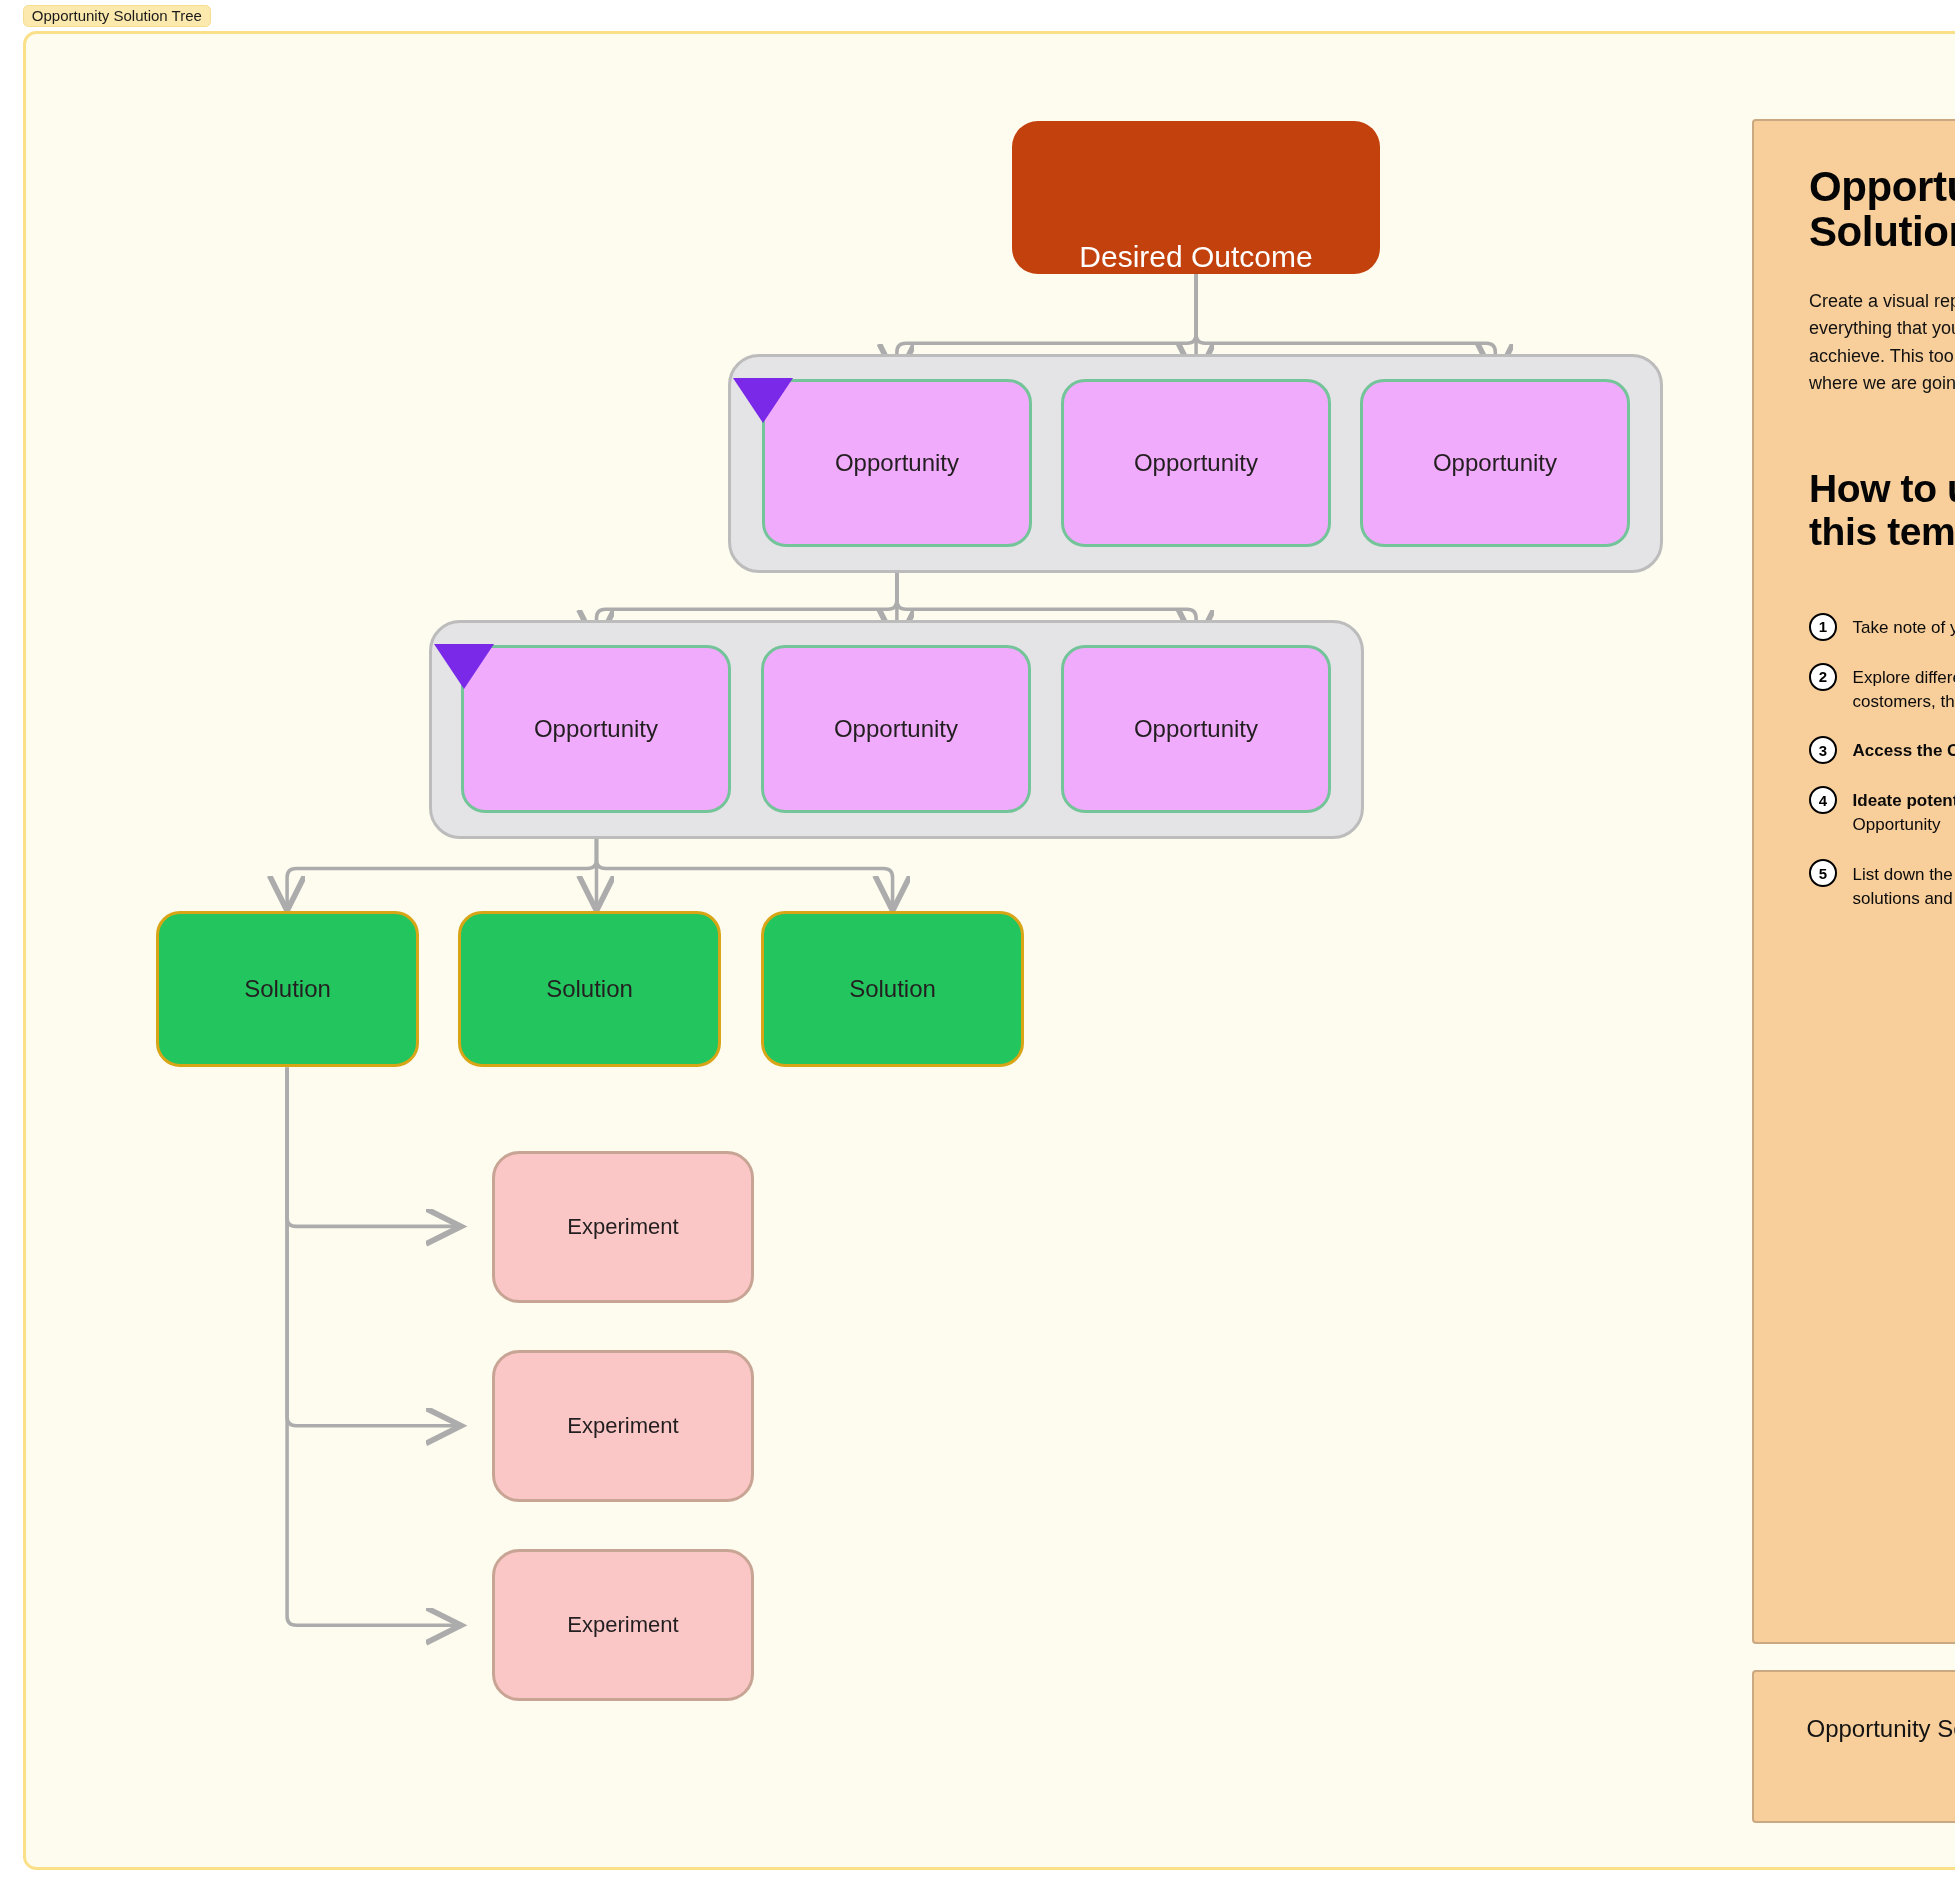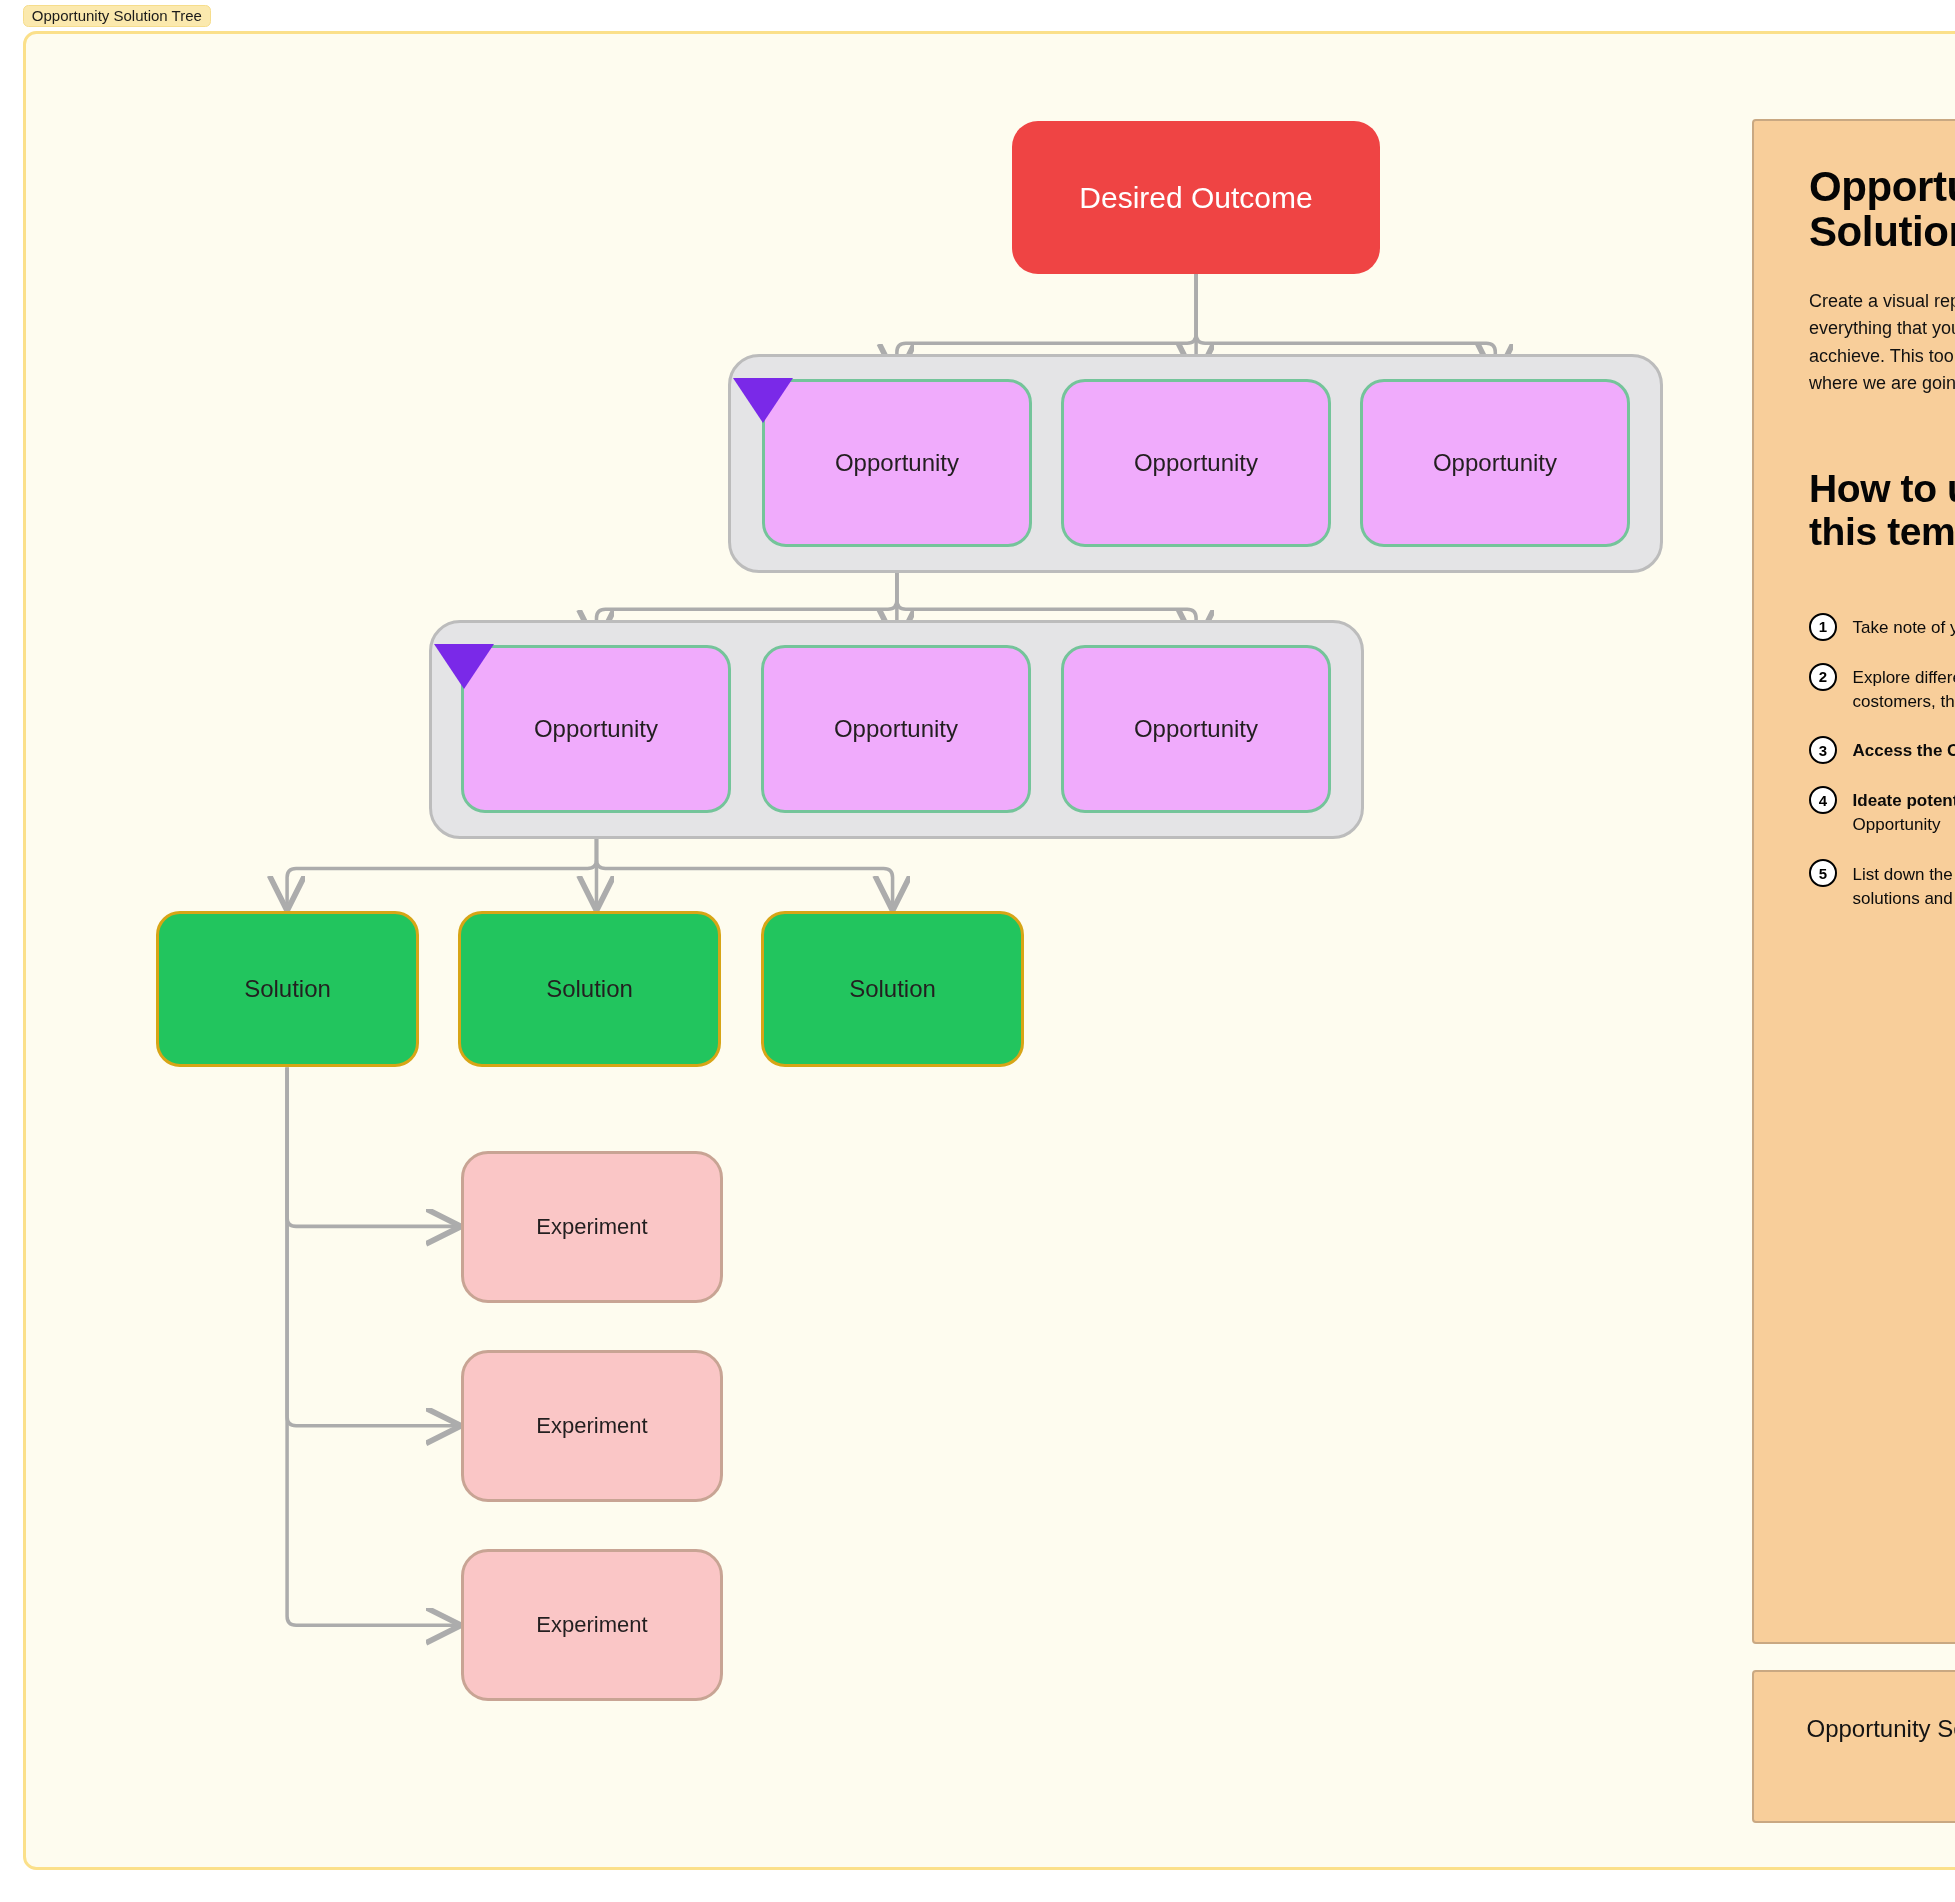--- a/index.html
+++ b/index.html
@@ -37,23 +37,24 @@
     display: flex; align-items: center; justify-content: center;
     text-align: center;
     color: #231f20;
     border-radius: 24px;
     z-index: 5;
   }
   .node-label { pointer-events: none; }
 
   .n-outcome {
     left: 1012px; top: 121px; width: 368px; height: 153px;
-    background: #ef4444; color: #ffffff;
+    background: #c2410c; color: #ffffff;
     border-radius: 26px;
     font-size: 30px;
+    align-items: flex-end;
   }
 
   .group-box {
     position: absolute;
     background: #E4E4E6;
     border: 3.9px solid #BCBCBC;
     border-radius: 31px;
     z-index: 2;
   }
   .g-opp1 { left: 728px; top: 354px; width: 935px; height: 219px; }
@@ -81,20 +82,21 @@
   .sol-a { left: 156px; top: 911px; }
   .sol-b { left: 458px; top: 911px; }
   .sol-c { left: 761px; top: 911px; }
 
   .n-exp {
     width: 262px; height: 152px;
     background: #FAC6C6;
     border: 3.9px solid #C8A494;
     font-size: 22px;
     border-radius: 27px;
+    margin-left: 31px;
   }
   .exp-1 { left: 461px; top: 1151px; }
   .exp-2 { left: 461px; top: 1350px; }
   .exp-3 { left: 461px; top: 1549px; }
 
   
   .tri-marker {
     position: absolute;
     width: 0; height: 0;
     border-left: 30.5px solid transparent;

